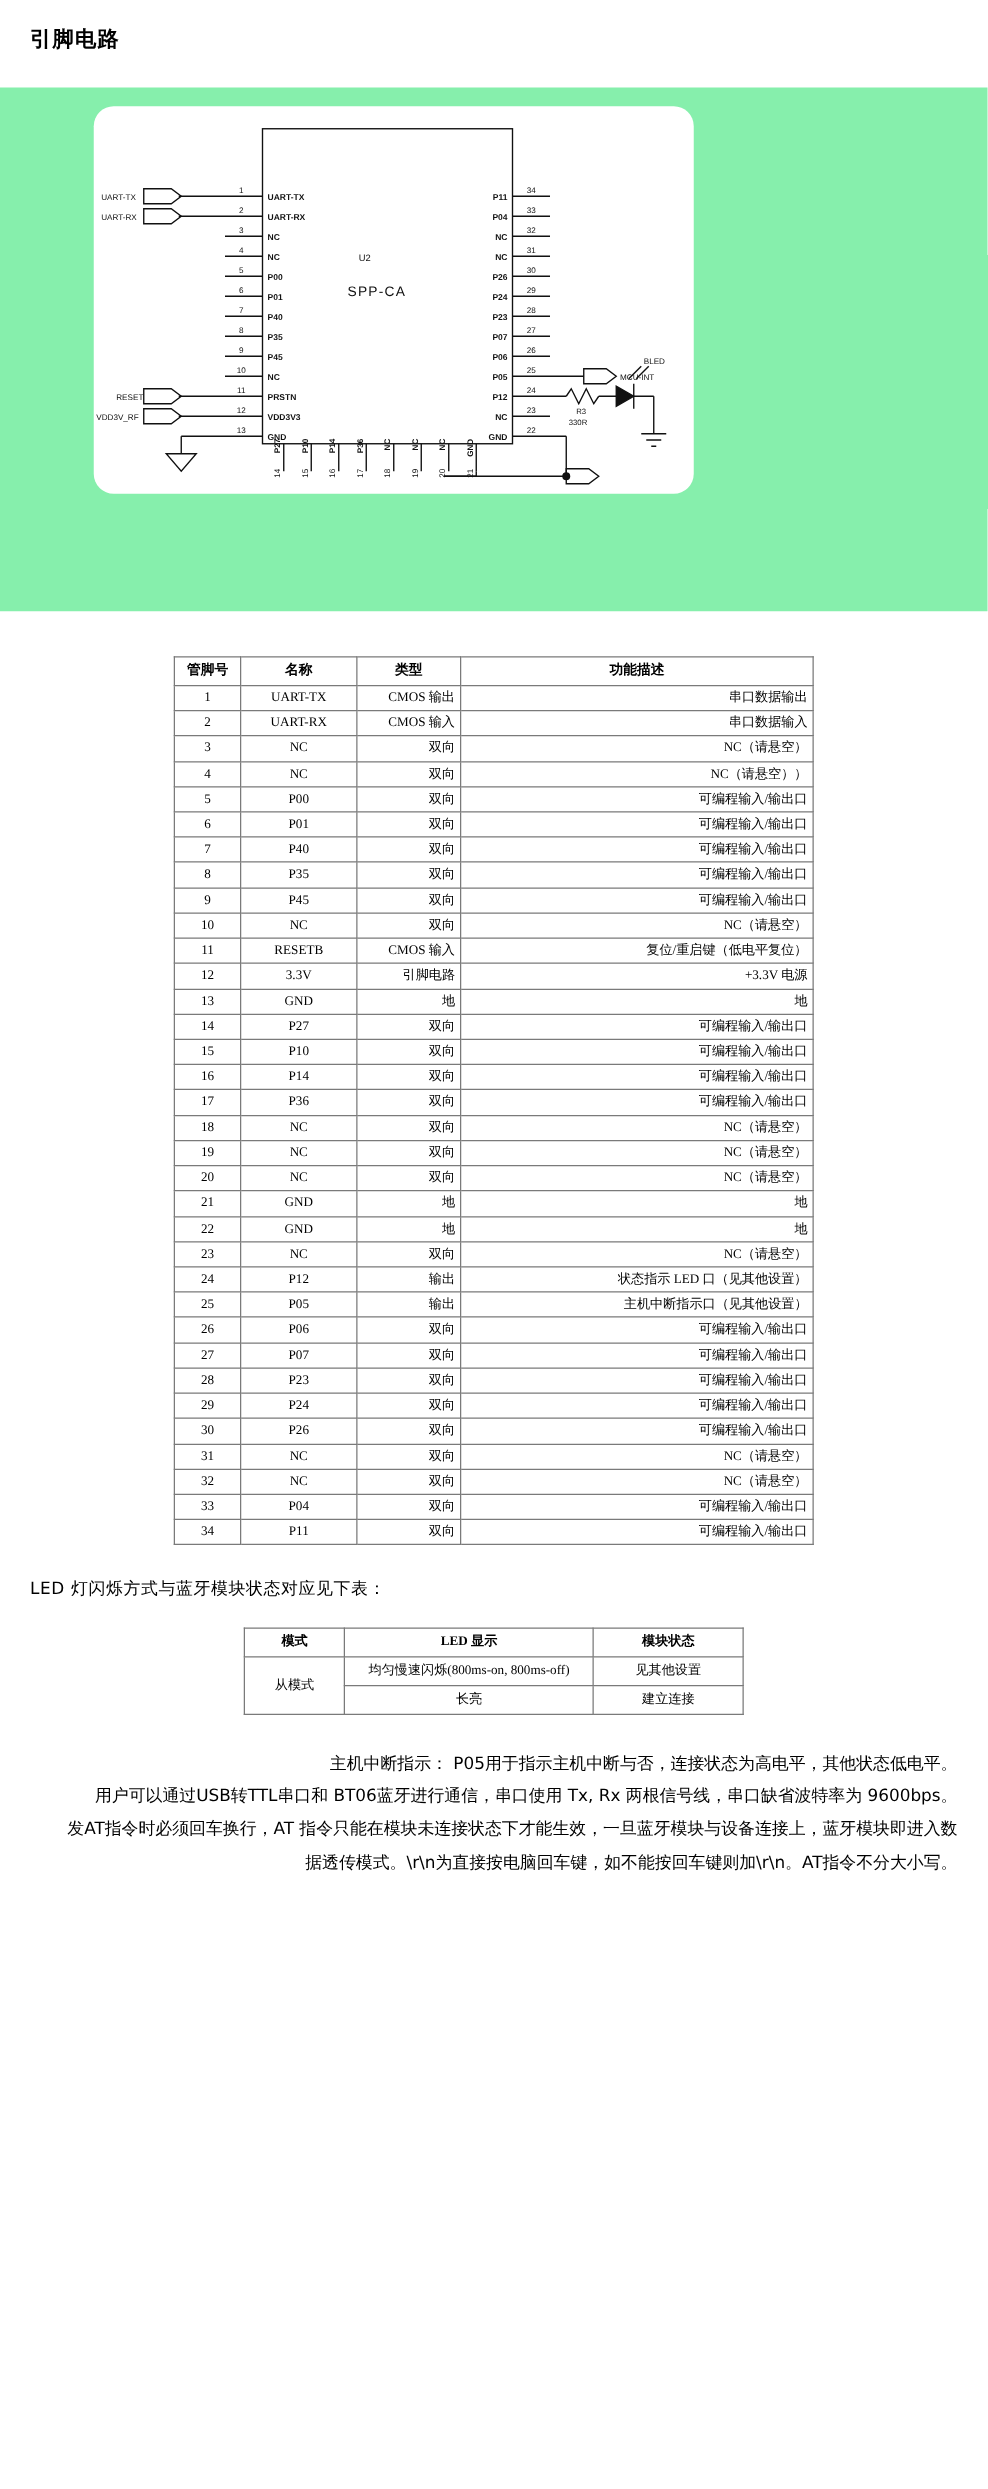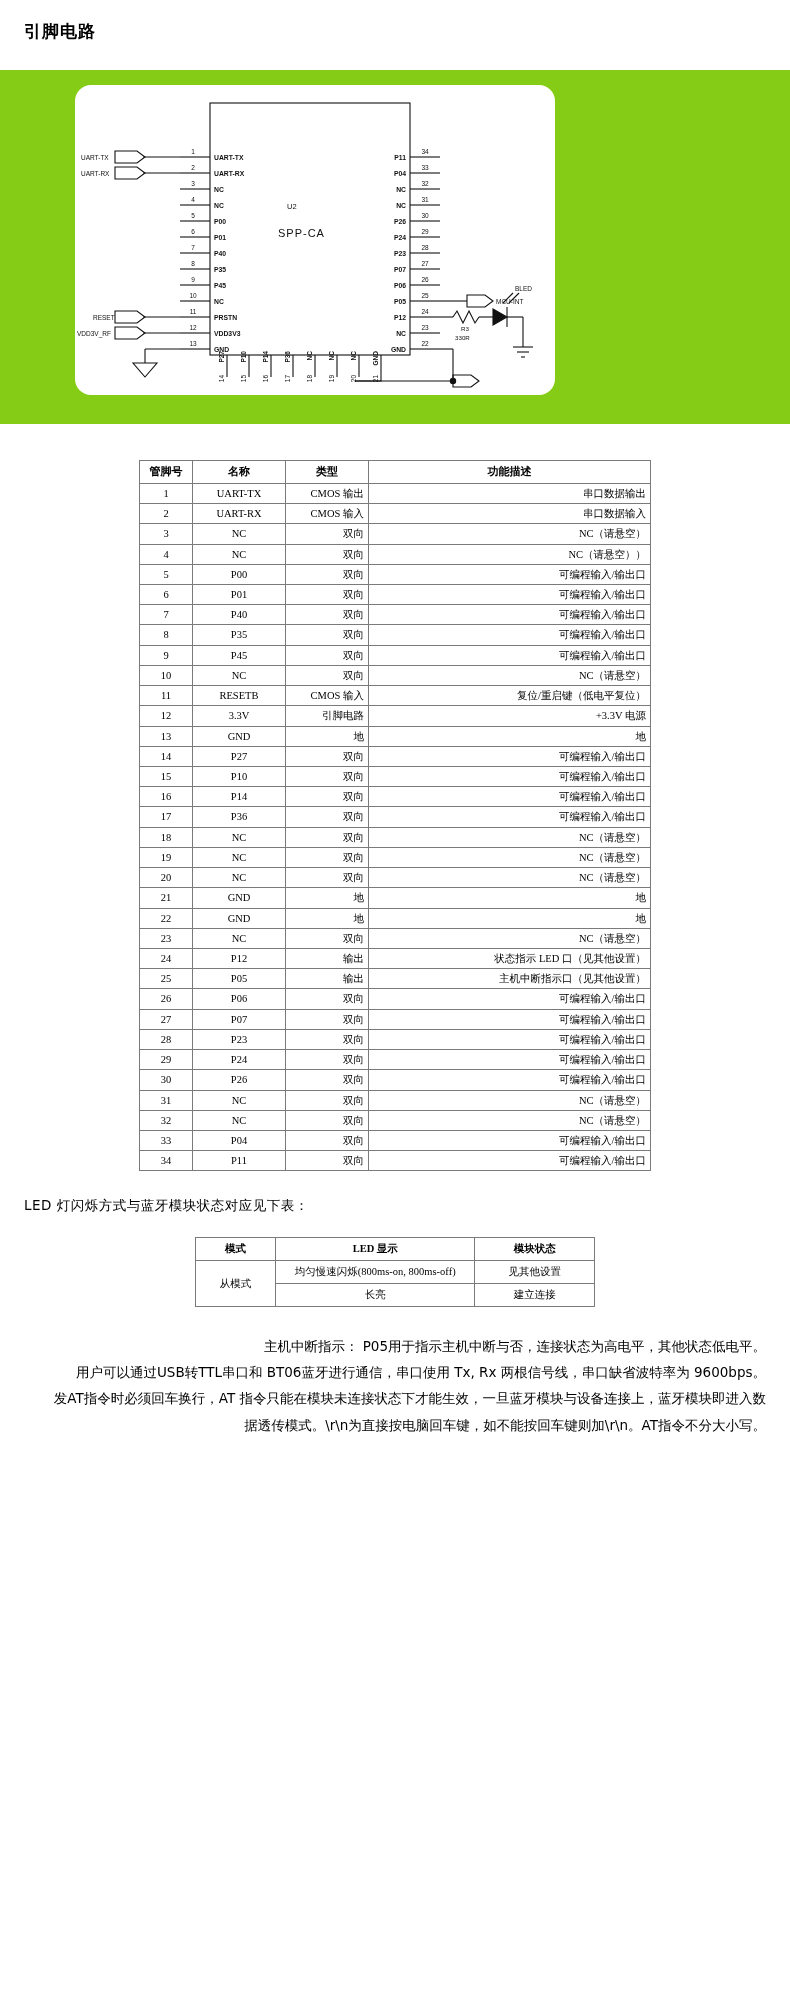--- a/index.html
+++ b/index.html
@@ -18,23 +18,23 @@
     font-size:17px;
     font-weight:700;
     letter-spacing:1px;
     padding:20px 0 0 24px;
     margin:0;
   }
 
   
   .schematic-band{
     margin-top:27px;
-    background:#84cc16;
+    background:#86efac;
     padding:14px 0 14px 0;
-    height:354px;
+    height:419px;
     box-sizing:border-box;
     position:relative;
   }
   .schematic-card{
     position:absolute;
     left:75px;
     top:15px;
     width:480px;
     height:310px;
     background:#fff;

